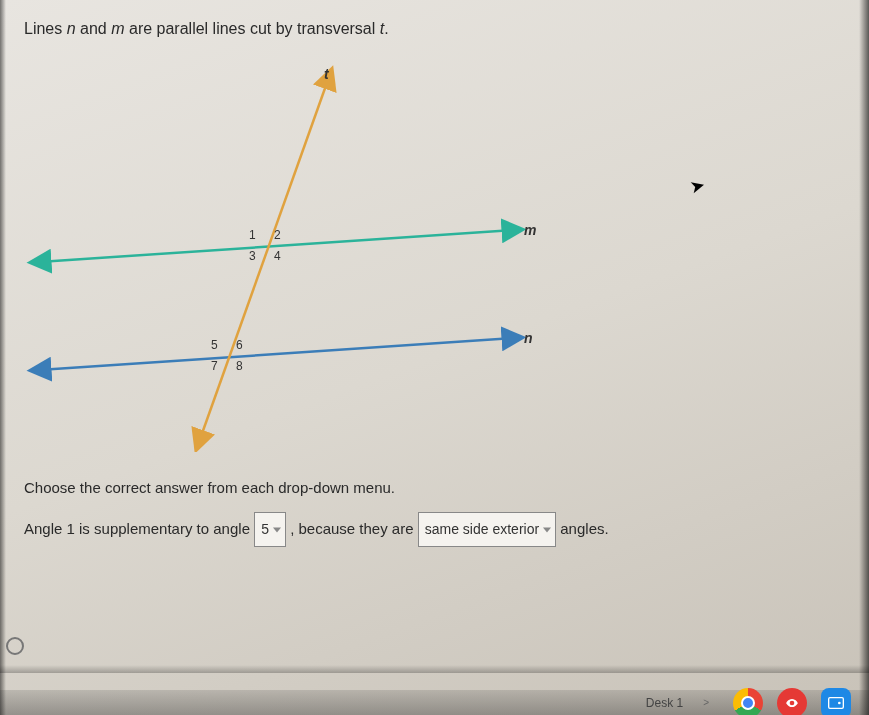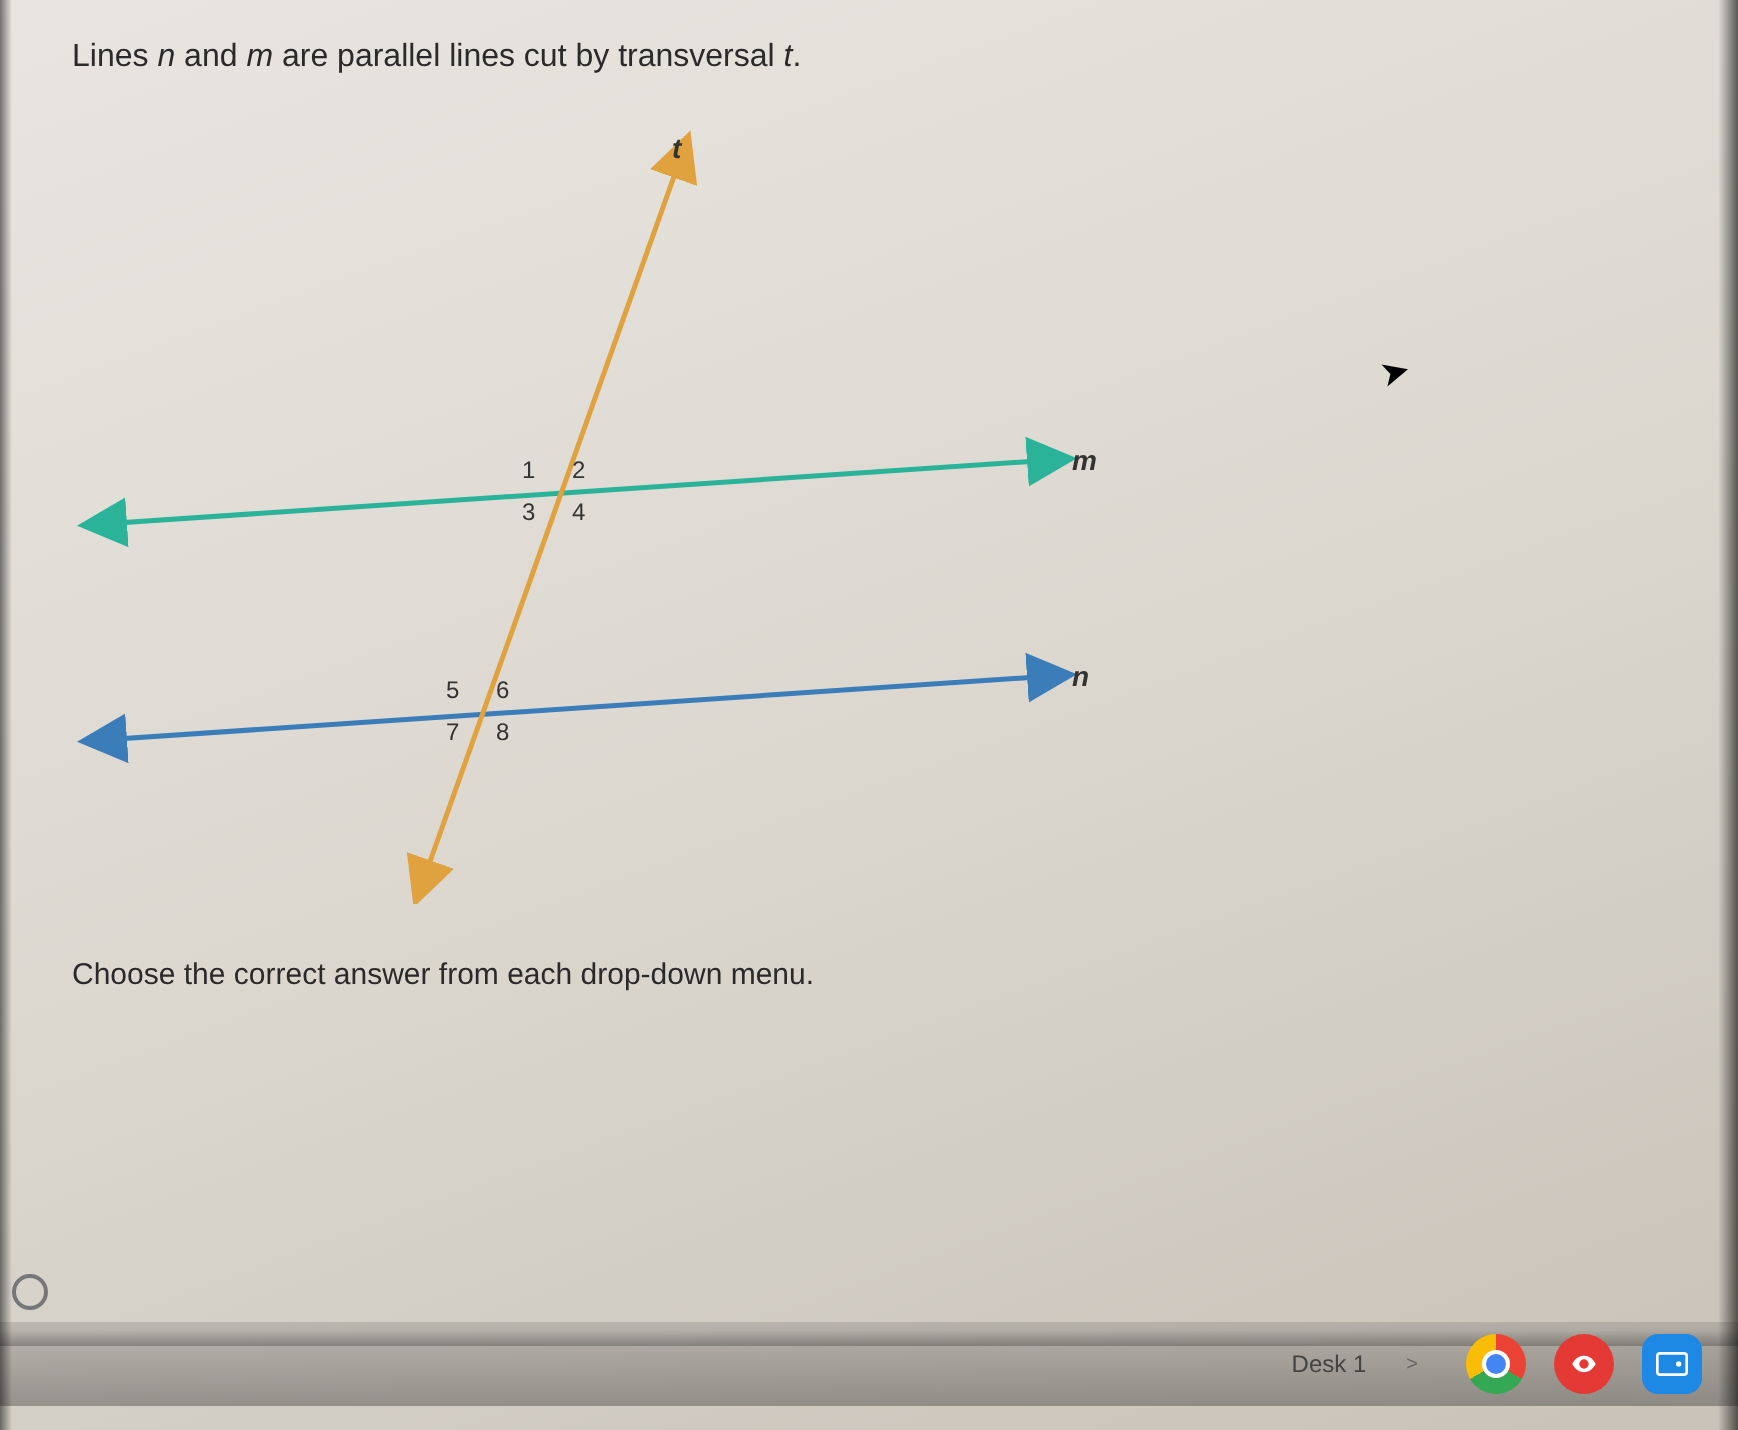--- a/index.html
+++ b/index.html
@@ -10,21 +10,21 @@
     body {
       font-family: Arial, Helvetica, sans-serif;
       background: linear-gradient(160deg, #e8e5e0 0%, #dcd8d0 50%, #c8c2b8 100%);
       width: 869px;
       height: 715px;
       position: relative;
       overflow: hidden;
       color: #333;
     }
     .content {
-      padding: 20px 36px;
+      padding: 20px 24px;
     }
     .question-text {
       font-size: 16px;
       color: #2a2a2a;
       margin-bottom: 14px;
     }
     .italic {
       font-style: italic;
     }
     .diagram-area {
@@ -80,24 +80,24 @@
       position: absolute;
       left: 6px;
       bottom: 60px;
       width: 18px;
       height: 18px;
       border: 2px solid #777;
       border-radius: 50%;
     }
     .taskbar {
       position: absolute;
-      bottom: 12px;
+      bottom: 0;
       left: 0;
       right: 0;
-      height: 42px;
+      height: 25px;
       background: linear-gradient(180deg, rgba(40,40,40,0.15), rgba(30,30,30,0.35));
       display: flex;
       align-items: center;
       justify-content: flex-end;
       padding: 0 18px;
       gap: 14px;
     }
     .desk-label {
       font-size: 12px;
       color: #444;
@@ -215,20 +215,27 @@
 
     
     <span class="angle-num" style="left:187px; top:286px;">5</span>
     <span class="angle-num" style="left:212px; top:286px;">6</span>
     <span class="angle-num" style="left:187px; top:307px;">7</span>
     <span class="angle-num" style="left:212px; top:307px;">8</span>
   </div>
 
   <div class="statements">
     <p class="stmt-line">Choose the correct answer from each drop-down menu.</p>
+    <p class="stmt-line">
+      <span>Angle 1 is supplementary to angle </span>
+      <span class="dropdown">5</span>
+      <span> , because they are </span>
+      <span class="dropdown">same side exterior</span>
+      <span> angles.</span>
+    </p>
   </div>
 
 </div>
 
 <div class="refresh-circle"></div>
 
 <div class="cursor-arrow">➤</div>
 
 <div class="bottom-shadow"></div>
 

